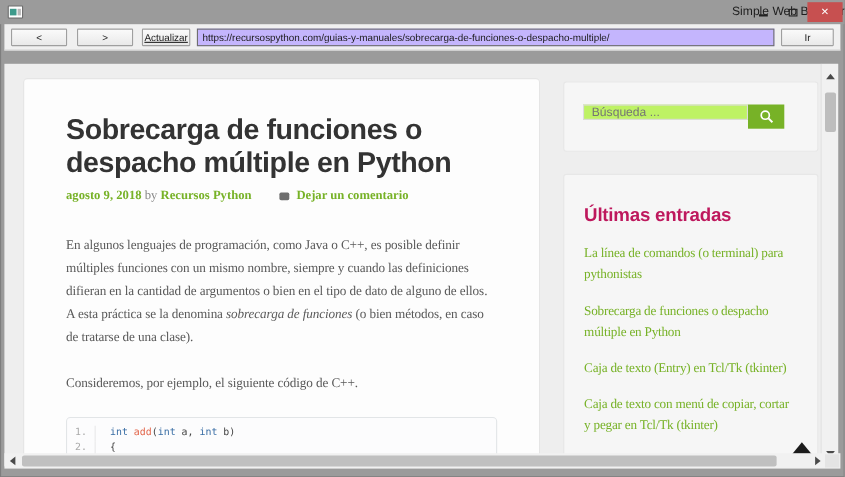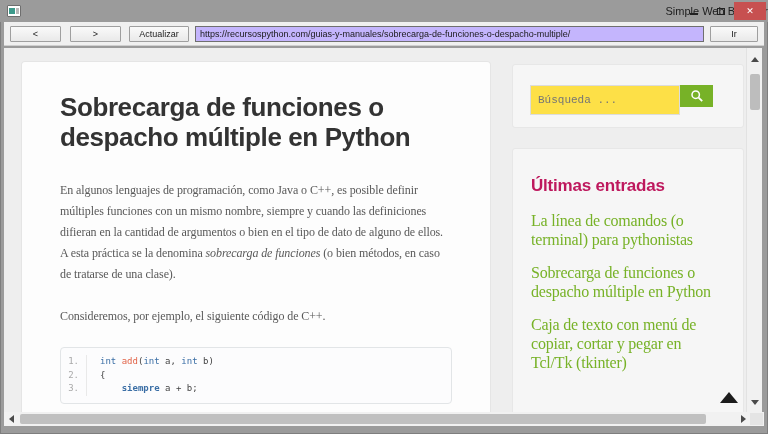--- a/index.html
+++ b/index.html
@@ -24,27 +24,27 @@
   .wc-min-glyph{width:8px;height:2px;background:#222;display:inline-block;margin-top:6px;}
 
   
   .toolbar{position:absolute;left:4px;top:22px;width:760px;height:24px;background:#f0f0f0;
     border-bottom:1px solid #cfcfcf;display:flex;align-items:center;}
   .tb-btn{height:16px;border:1px solid #9f9f9f;background:linear-gradient(#fafafa,#e9e9e9);
     font-size:9px;color:#222;font-family:"Liberation Sans",sans-serif;
     display:flex;align-items:center;justify-content:center;border-radius:1px;}
   .tb-back{margin-left:6px;width:51px;}
   .tb-fwd{margin-left:9px;width:51px;}
-  .tb-refresh{margin-left:8px;width:60px;}
+  .tb-refresh{margin-left:8px;width:44px;text-decoration:underline;}
   .url-input{flex:1;margin-left:6px;height:16px;border:1px solid #6f6f6f;background:#c4b5fd;
     font-size:9px;color:#1a1a1a;padding:0 4px;font-family:"Liberation Sans",sans-serif;}
   .tb-go{margin:0 6px;width:48px;}
 
   
-  .viewport{position:absolute;left:4px;top:48px;width:758px;height:366px;
+  .viewport{position:absolute;left:4px;top:58px;width:758px;height:366px;
     background:#eeeeee;overflow:hidden;}
 
   
   .article-card{position:absolute;left:18px;top:14px;width:468px;height:420px;
     background:#fdfdfd;border-radius:3px;box-shadow:0 0 0 1px rgba(0,0,0,0.035);
     padding:30px 38px;}
   .post-title{margin:0;font-size:26px;line-height:30px;font-weight:bold;color:#333;
     letter-spacing:-0.4px;}
   .post-meta{margin-top:10px;font-family:"Liberation Serif",serif;font-size:11.5px;color:#888;}
   .meta-green{color:#77b227;font-weight:bold;}
@@ -68,28 +68,28 @@
   .tk-kw{color:#3a6ea5;}
   .tk-kwb{color:#3a6ea5;font-weight:bold;}
   .tk-fn{color:#e2654a;}
   .tk-plain{color:#444;}
 
   
   .side-card{position:absolute;left:508px;width:232px;background:#f6f6f6;
     border:1px solid #e7e7e7;border-radius:3px;}
   .search-card{top:16px;height:64px;padding:20px 17px;}
   .search-form{display:flex;}
-  .search-input{width:150px;height:30px;border:1px solid #dcdcdc;background:#fde047;
-    font-family:Liberation Mono, monospace;font-size:11px;color:#777;padding:0 7px;}
+  .search-input{width:150px;height:14px;border:1px solid #dcdcdc;background:#bef264;
+    font-family:Liberation Sans, sans-serif;font-size:11px;color:#777;padding:0 7px;}
   .search-btn{width:33px;height:22px;border:none;background:#77b227;display:flex;
     align-items:center;justify-content:center;cursor:pointer;}
   .entries-card{top:100px;height:312px;padding:27px 18px;}
   .entries-heading{margin:0 0 15px 0;font-size:17px;font-weight:bold;color:#be185d;
     letter-spacing:-0.2px;}
-  .side-link{display:block;font-family:"Liberation Serif",serif;font-size:16px;
+  .side-link{display:block;font-family:"Liberation Serif",serif;font-size:12px;
     line-height:19px;color:#77b227;text-decoration:none;margin-bottom:14px;
     letter-spacing:-0.2px;}
 
   
   .back-to-top{position:absolute;left:716px;top:344px;width:0;height:0;
     border-left:9px solid transparent;border-right:9px solid transparent;
     border-bottom:11px solid #1c1c1c;cursor:pointer;}
 
   
   .vscroll{position:absolute;left:742px;top:0;width:16px;height:366px;background:#f1f1f1;
@@ -144,20 +144,27 @@
     <button class="tb-btn tb-fwd">&gt;</button>
     <button class="tb-btn tb-refresh">Actualizar</button>
     <input class="url-input" value="https://recursospython.com/guias-y-manuales/sobrecarga-de-funciones-o-despacho-multiple/" style="">
     <button class="tb-btn tb-go">Ir</button>
   </div>
 
   <div class="viewport">
 
     <div class="article-card">
       <h1 class="post-title">Sobrecarga de funciones o despacho múltiple en Python</h1>
+      <div class="post-meta">
+        <span class="meta-green">agosto 9, 2018</span>
+        <span> <span>by</span> </span>
+        <span class="meta-green">Recursos Python</span>
+        <span class="bubble-icon"></span>
+        <span class="meta-comment">Dejar un comentario</span>
+      </div>
       <p class="post-body"><span>En algunos lenguajes de programación, como Java o C++, es posible definir múltiples funciones con un mismo nombre, siempre y cuando las definiciones difieran en la cantidad de argumentos o bien en el tipo de dato de alguno de ellos. A esta práctica se la denomina </span><span class="it">sobrecarga de funciones</span><span> (o bien métodos, en caso de tratarse de una clase).</span></p>
       <p class="post-body p2">Consideremos, por ejemplo, el siguiente código de C++.</p>
       <div class="code-block">
           <div class="code-row">
             <span class="ln">1.</span>
             <span class="cd"><span class="tk-kw">int</span><span class="tk-plain"> </span><span class="tk-fn">add</span><span class="tk-plain">(</span><span class="tk-kw">int</span><span class="tk-plain"> a, </span><span class="tk-kw">int</span><span class="tk-plain"> b)</span></span>
           </div>
           <div class="code-row">
             <span class="ln">2.</span>
             <span class="cd"><span class="tk-plain">{</span></span>
@@ -179,20 +186,21 @@
           </svg>
         </button>
       </div>
     </div>
 
     <div class="side-card entries-card">
       <h3 class="entries-heading">Últimas entradas</h3>
       <div>
           <a class="side-link" href="#">La línea de comandos (o terminal) para pythonistas</a>
           <a class="side-link" href="#">Sobrecarga de funciones o despacho múltiple en Python</a>
+          <a class="side-link" href="#">Caja de texto (Entry) en Tcl/Tk (tkinter)</a>
           <a class="side-link" href="#">Caja de texto con menú de copiar, cortar y pegar en Tcl/Tk (tkinter)</a>
         </div>
     </div>
 
     <div class="back-to-top" title=""></div>
 
     <div class="vscroll">
       <span class="vs-up"></span>
       <span class="vs-thumb"></span>
       <span class="vs-down"></span>

